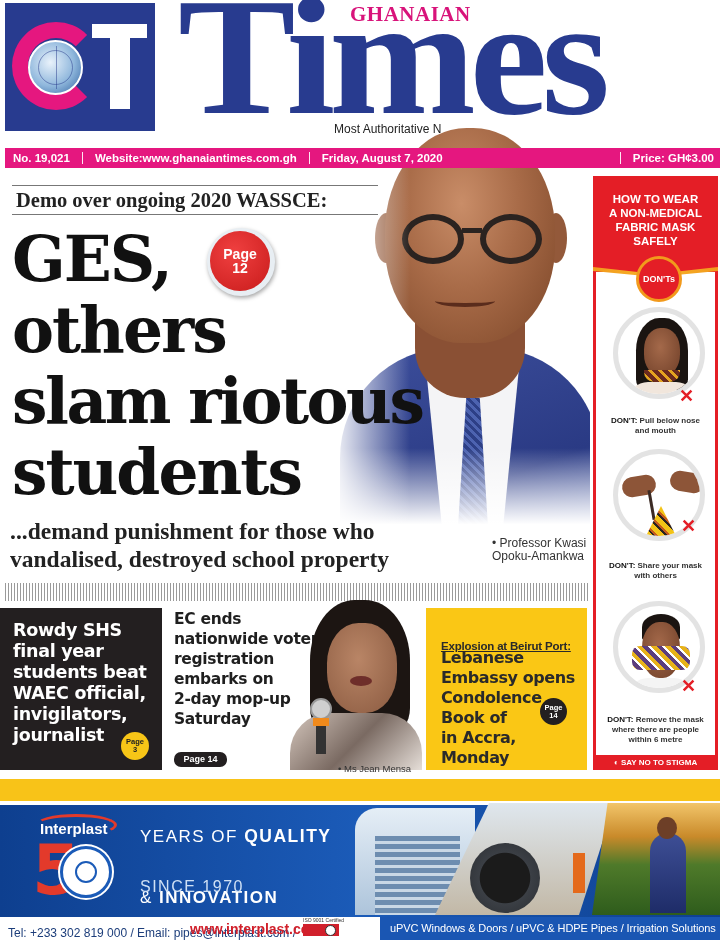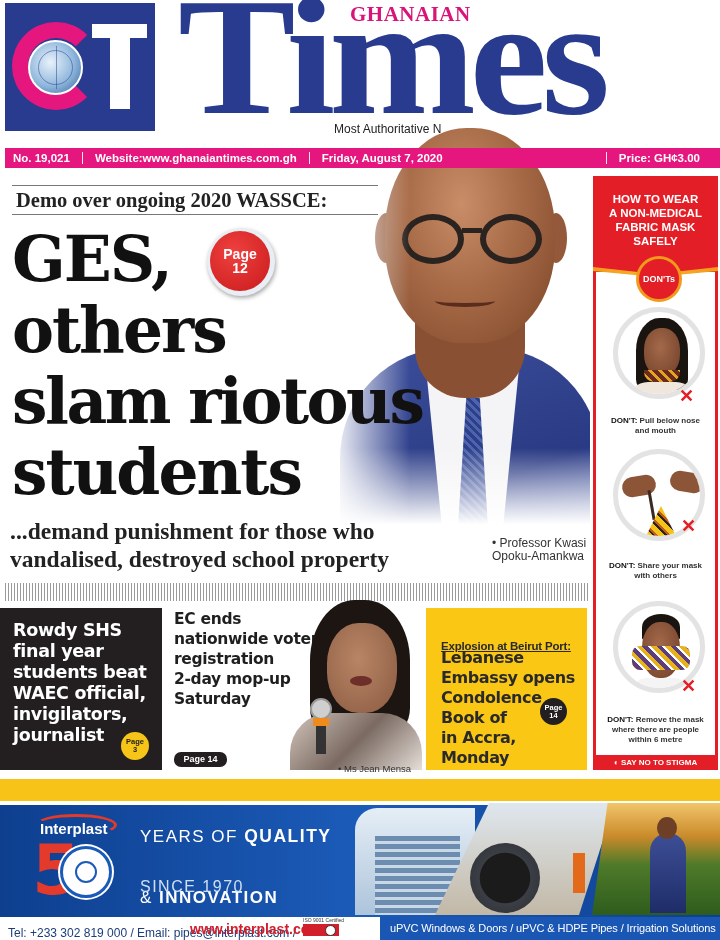--- a/index.html
+++ b/index.html
@@ -156,21 +156,21 @@
 
 <div class="abs tagline">Most Authoritative N</div>
 
 <div class="abs strip">
   <span style="margin-left:8px">No. 19,021</span>
   <span class="sep"></span>
   <span>Website:www.ghanaiantimes.com.gh</span>
   <span class="sep"></span>
   <span>Friday, August 7, 2020</span>
   <span style="margin-left:auto" class="sep"></span>
-  <span style="margin-right:20px">Price: GH¢3.00</span>
+  <span style="margin-right:6px">Price: GH¢3.00</span>
 </div>
 
 <div class="abs kicker-line" style="top:185px"></div>
 <div class="abs kicker">Demo over ongoing 2020 WASSCE:</div>
 <div class="abs kicker-line" style="top:214px"></div>
 
 <div class="abs headline" style="top:228px">GES,</div>
 <div class="abs headline" style="top:299px">others</div>
 <div class="abs headline" style="top:370px; letter-spacing:-2.5px">slam riotous</div>
 <div class="abs headline" style="top:441px">students</div>
@@ -205,20 +205,21 @@
   <div class="yellow-dot">
     <div>Page</div>
     <div>3</div>
   </div>
 </div>
 
 <div class="abs ec-text">
   <div>EC ends</div>
   <div>nationwide voter</div>
   <div>registration</div>
+  <div>embarks on</div>
   <div>2-day mop-up</div>
   <div>Saturday</div>
 </div>
 <div class="abs mensa">
   <div class="mensa-hair"></div>
   <div class="mensa-face"></div>
   <div class="mensa-mouth"></div>
   <div class="mensa-body"></div>
   <div class="mic">
     <div class="mic-head"></div>

